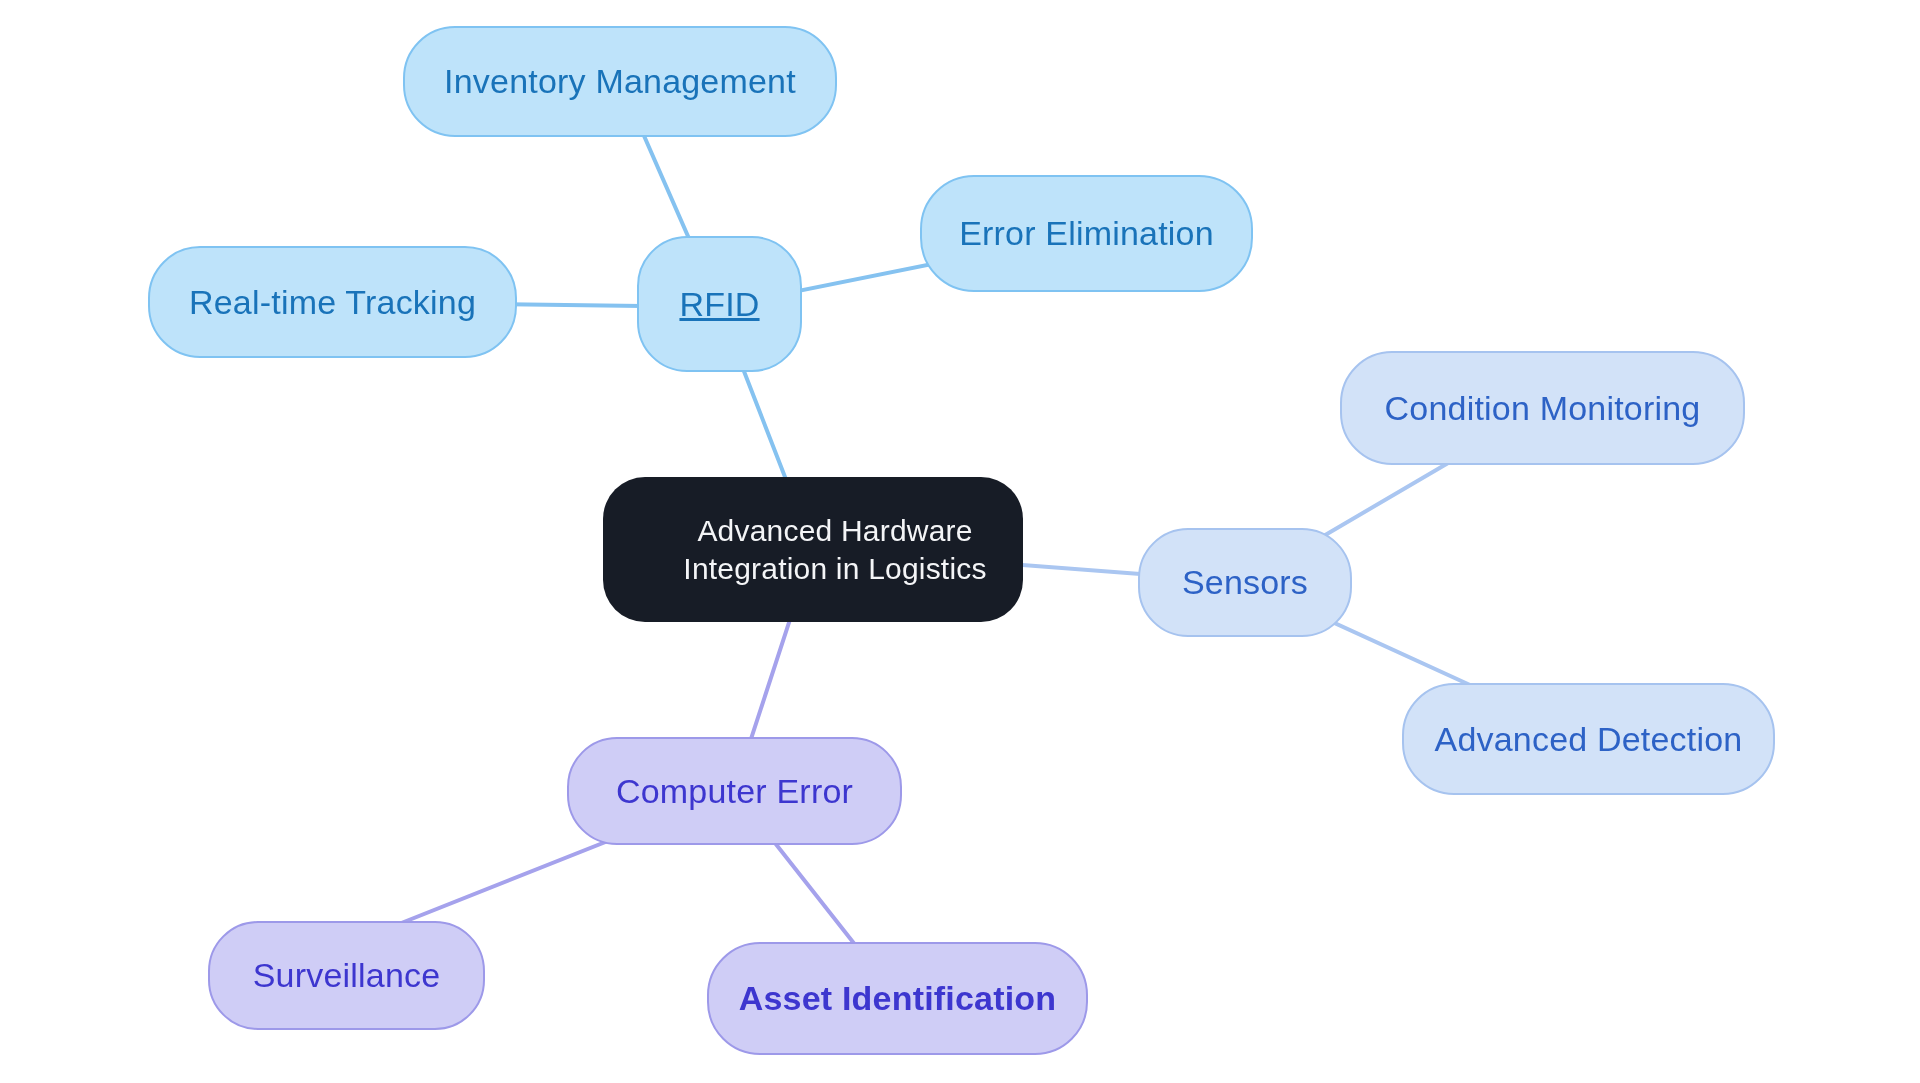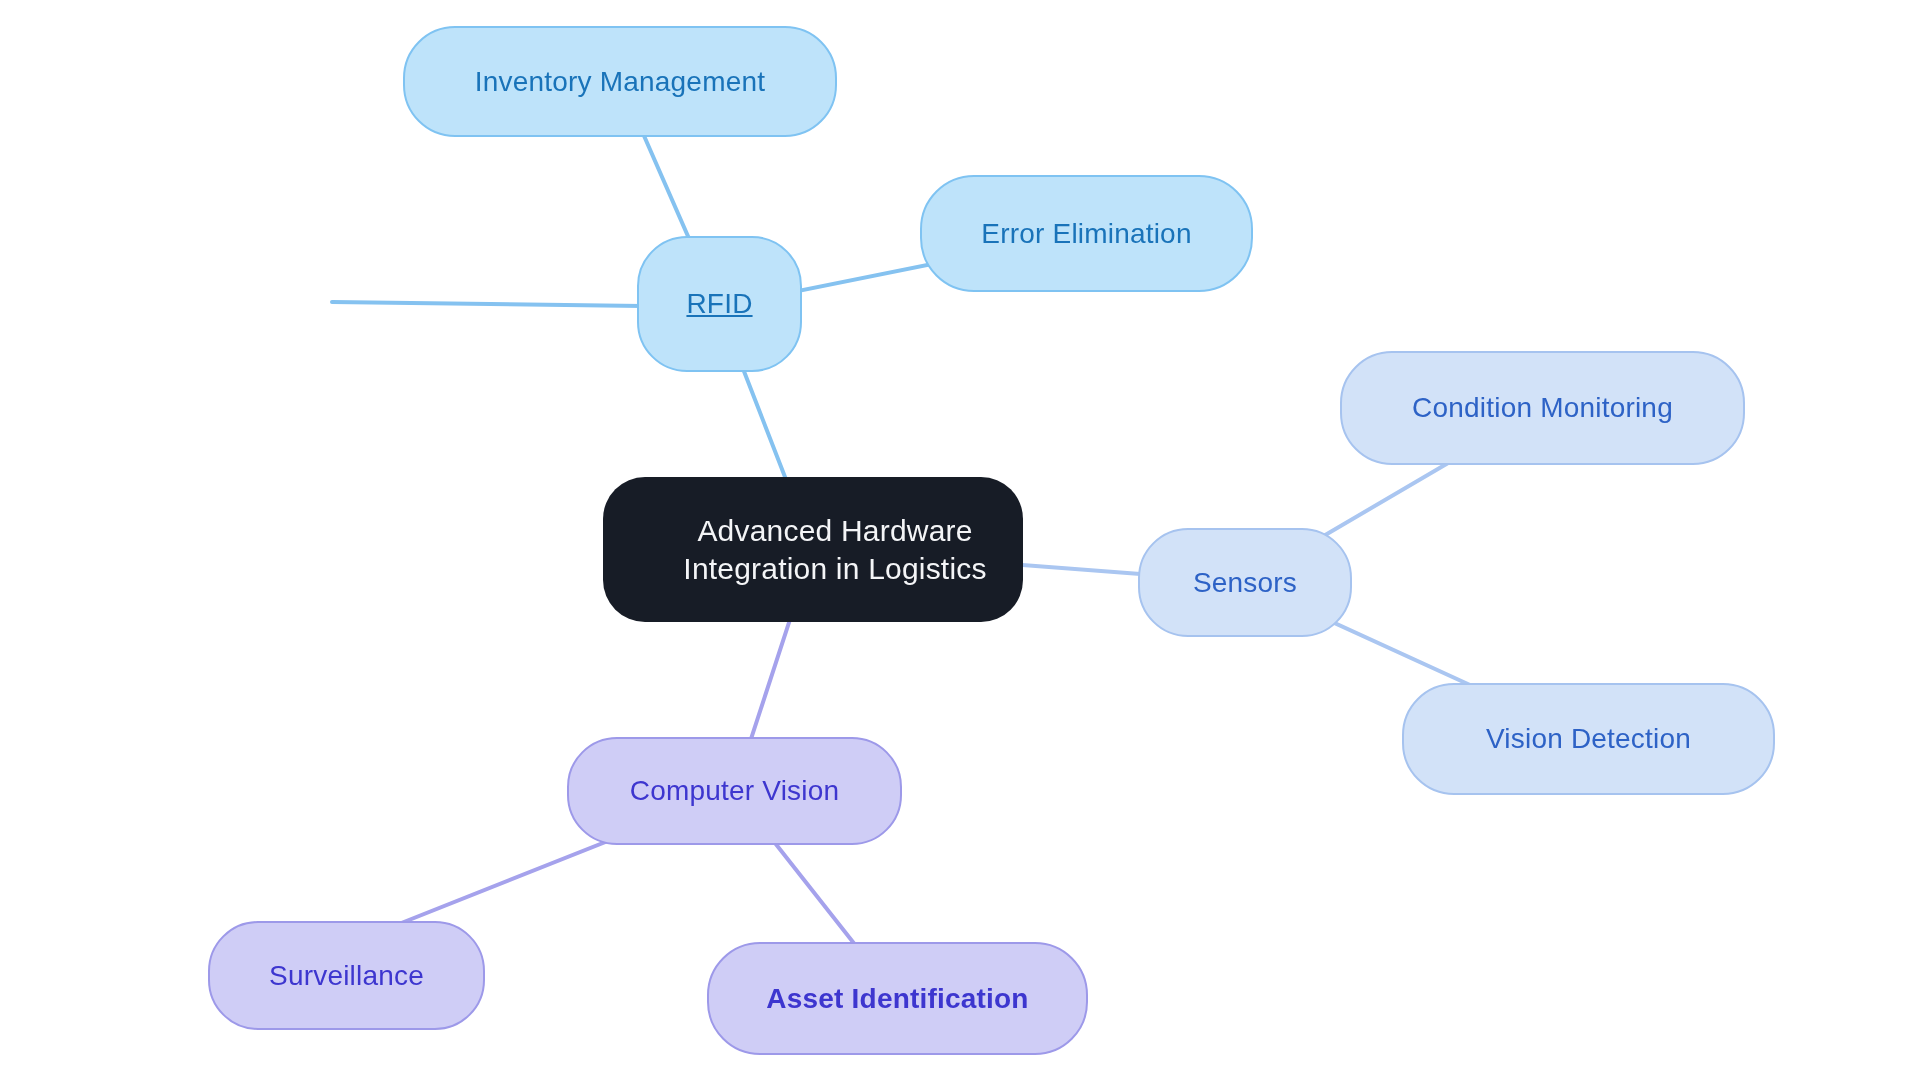--- a/index.html
+++ b/index.html
@@ -22,21 +22,21 @@
     z-index: 1;
   }
   .node {
     position: absolute;
     z-index: 2;
     box-sizing: border-box;
     display: flex;
     align-items: center;
     justify-content: center;
     text-align: center;
-    font-size: 28px;
+    font-size: 34px;
     font-weight: 400;
     letter-spacing: 0.2px;
     white-space: nowrap;
   }
   .node-root {
     background: #171c26;
     color: #f4f5f7;
     border-radius: 42px;
     font-size: 30px;
     line-height: 1.25;
@@ -93,39 +93,42 @@
   </div>
 
   <div class="node b-rfid" style="left:637px; top:236px; width:165px; height:136px; border-radius:50px;text-decoration:underline;">
     <span>RFID</span>
   </div>
 
   <div class="node b-rfid" style="left:403px; top:26px; width:434px; height:111px; border-radius:52px;">
     <span>Inventory Management</span>
   </div>
 
+  <div class="node b-rfid" style="left:148px; top:246px; width:369px; height:112px; border-radius:52px;">
+    <span>Real-time Tracking</span>
+  </div>
 
   <div class="node b-sensors" style="left:1138px; top:528px; width:214px; height:109px; border-radius:50px;">
     <span>Sensors</span>
   </div>
 
   <div class="node b-rfid" style="left:920px; top:175px; width:333px; height:117px; border-radius:54px;">
     <span>Error Elimination</span>
   </div>
 
   <div class="node b-sensors" style="left:1340px; top:351px; width:405px; height:114px; border-radius:52px;">
     <span>Condition Monitoring</span>
   </div>
 
   <div class="node b-sensors" style="left:1402px; top:683px; width:373px; height:112px; border-radius:52px;">
-    <span>Vision Detection</span>
+    <span>Advanced Detection</span>
   </div>
 
   <div class="node b-cv" style="left:567px; top:737px; width:335px; height:108px; border-radius:50px;">
-    <span>Computer Vision</span>
+    <span>Computer Error</span>
   </div>
 
   <div class="node b-cv" style="left:208px; top:891px; width:277px; height:109px; border-radius:50px;margin-top:30px;">
     <span>Surveillance</span>
   </div>
 
   <div class="node b-cv" style="left:707px; top:942px; width:381px; height:113px; border-radius:53px;font-weight:bold;">
     <span>Asset Identification</span>
   </div>
 

